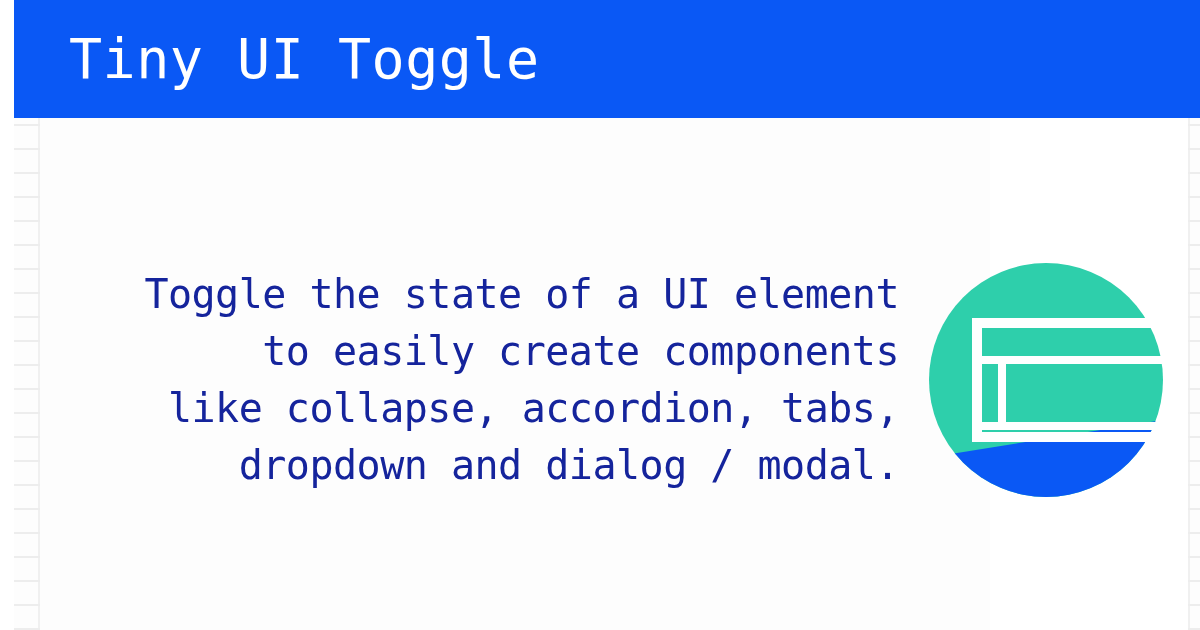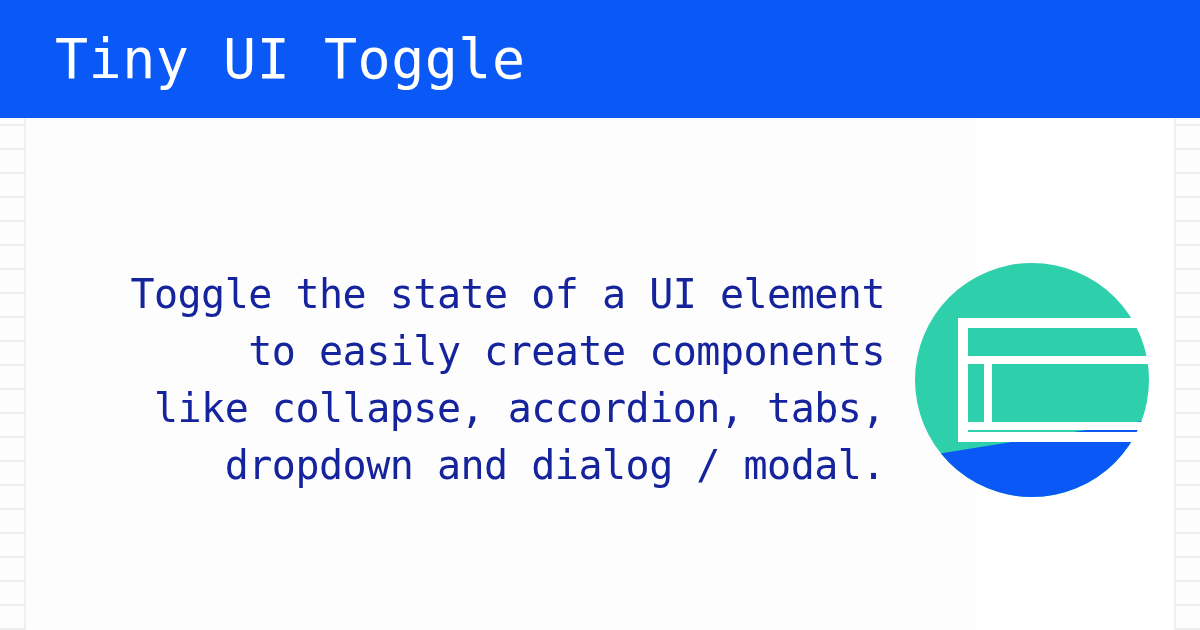--- a/index.html
+++ b/index.html
@@ -12,20 +12,21 @@
     overflow: hidden;
     font-family: "DejaVu Sans Mono", "Liberation Mono", monospace;
     background: #ffffff;
   }
 
   #page {
     position: relative;
     width: 976px;
     height: 630px;
     background: #fdfdfd;
+    margin-left: 14px;
   }
 
   
   .grid-strip {
     position: absolute;
     top: 118px;
     height: 512px;
     width: 26px;
     background-color: #fdfdfd;
     background-image:

